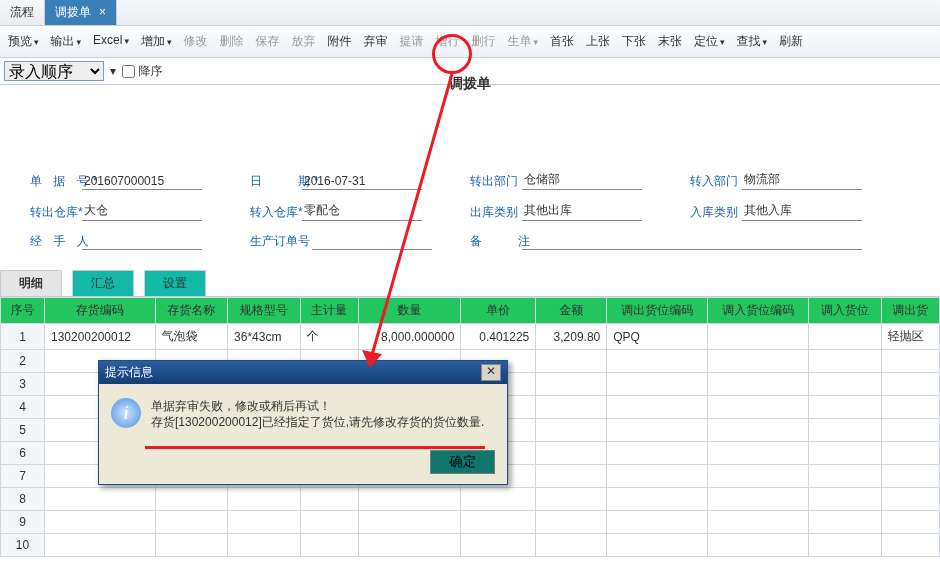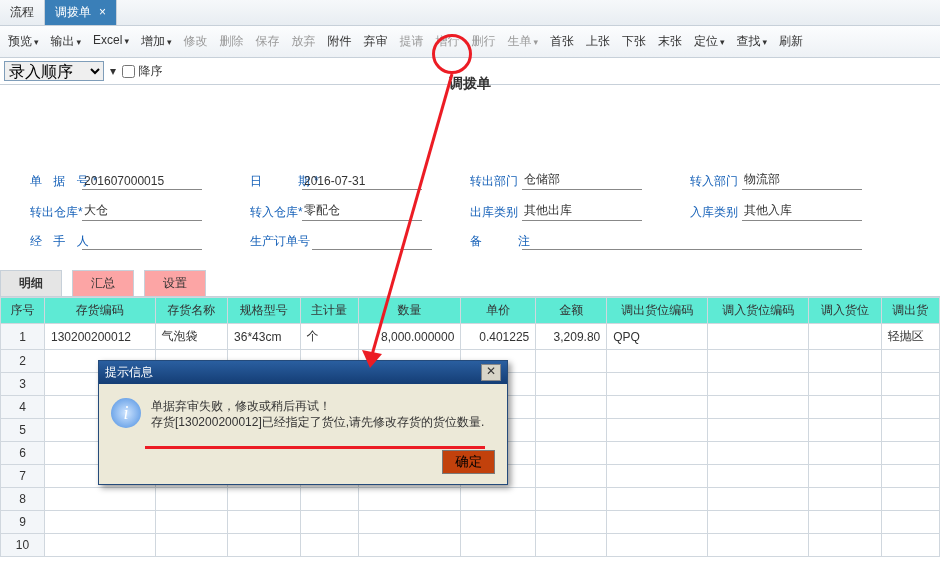--- a/index.html
+++ b/index.html
@@ -17,35 +17,35 @@
     .filterbar input[type=checkbox] { vertical-align:middle; }
     .title { position:absolute; left:0; right:0; top:75px; text-align:center; font-weight:bold; font-size:14px; color:#333; }
     .form { margin:80px 30px 10px 30px; }
     .frow { display:flex; padding:6px 0; }
     .fcell { display:flex; align-items:flex-end; width:25%; }
     .flbl { color:#1560b8; width:52px; letter-spacing:4px; white-space:nowrap; }
     .flbl2 { color:#1560b8; width:52px; white-space:nowrap; }
     .fval { display:inline-block; min-width:120px; border-bottom:1px solid #888; padding:0 2px 1px 2px; }
     .req { color:#1560b8; }
     .subtabs { display:flex; border-bottom:1px solid #c7d0d9; margin-top:14px; }
-    .subtab { border:1px solid #c7d0d9; border-bottom:none; padding:4px 18px; margin-right:10px; background:#fca5a5; }
+    .subtab { border:1px solid #c7d0d9; border-bottom:none; padding:4px 18px; margin-right:10px; background:#14b8a6; }
     .subtab.active { background:#e5e5e5; font-weight:bold; }
     .grid { border-collapse:collapse; width:100%; }
     .grid th, .grid td { border:1px solid #d0d7de; padding:4px 6px; font-weight:normal; text-align:left; height:21px; }
-    .grid th { background:#5eead4; text-align:center; }
+    .grid th { background:#22c55e; text-align:center; }
     .grid .num { text-align:right; }
     .grid .row-h { text-align:center; background:#f3f6f9; }
     .modal { position:absolute; left:98px; top:360px; width:410px; border:1px solid #244a7a; box-shadow:3px 3px 6px rgba(0,0,0,.4); background:#ece9d8; }
     .modal .hdr { background:linear-gradient(#2a5fa0,#143d75); color:#fff; padding:3px 6px; display:flex; justify-content:space-between; }
     .modal .hdr .close { background:#d8d5c8; color:#333; padding:0 4px; border:1px solid #888; line-height:12px; }
     .modal .body { display:flex; padding:14px 12px; gap:10px; }
     .modal .icon { width:30px; height:30px; border-radius:50%; background:radial-gradient(#cfe5ff,#4a8de0); color:#fff; display:flex; align-items:center; justify-content:center; font-family:Georgia,serif; font-style:italic; font-size:18px; flex-shrink:0; }
     .modal .msg { font-size:12px; line-height:16px; }
     .modal .ftr { text-align:right; padding:6px 12px 10px; }
-    .modal .ok { padding:2px 12px; background:#c2410c; border:1px solid #7a7a7a; }
+    .modal .ok { padding:2px 18px; background:#0f766e; border:1px solid #7a7a7a; }
     .redcircle { position:absolute; width:40px; height:40px; border:3px solid #ec1c24; border-radius:50%; left:432px; top:34px; pointer-events:none; }
     .redline { position:absolute; width:340px; height:3px; background:#ec1c24; left:145px; top:446px; pointer-events:none; }
     svg.arrow { position:absolute; left:0; top:0; pointer-events:none; }
   </style>
 </head>
 <body>
 
 <div class="tabbar">
   <div class="tab"><span>流程</span></div>
   <div class="tab active">

